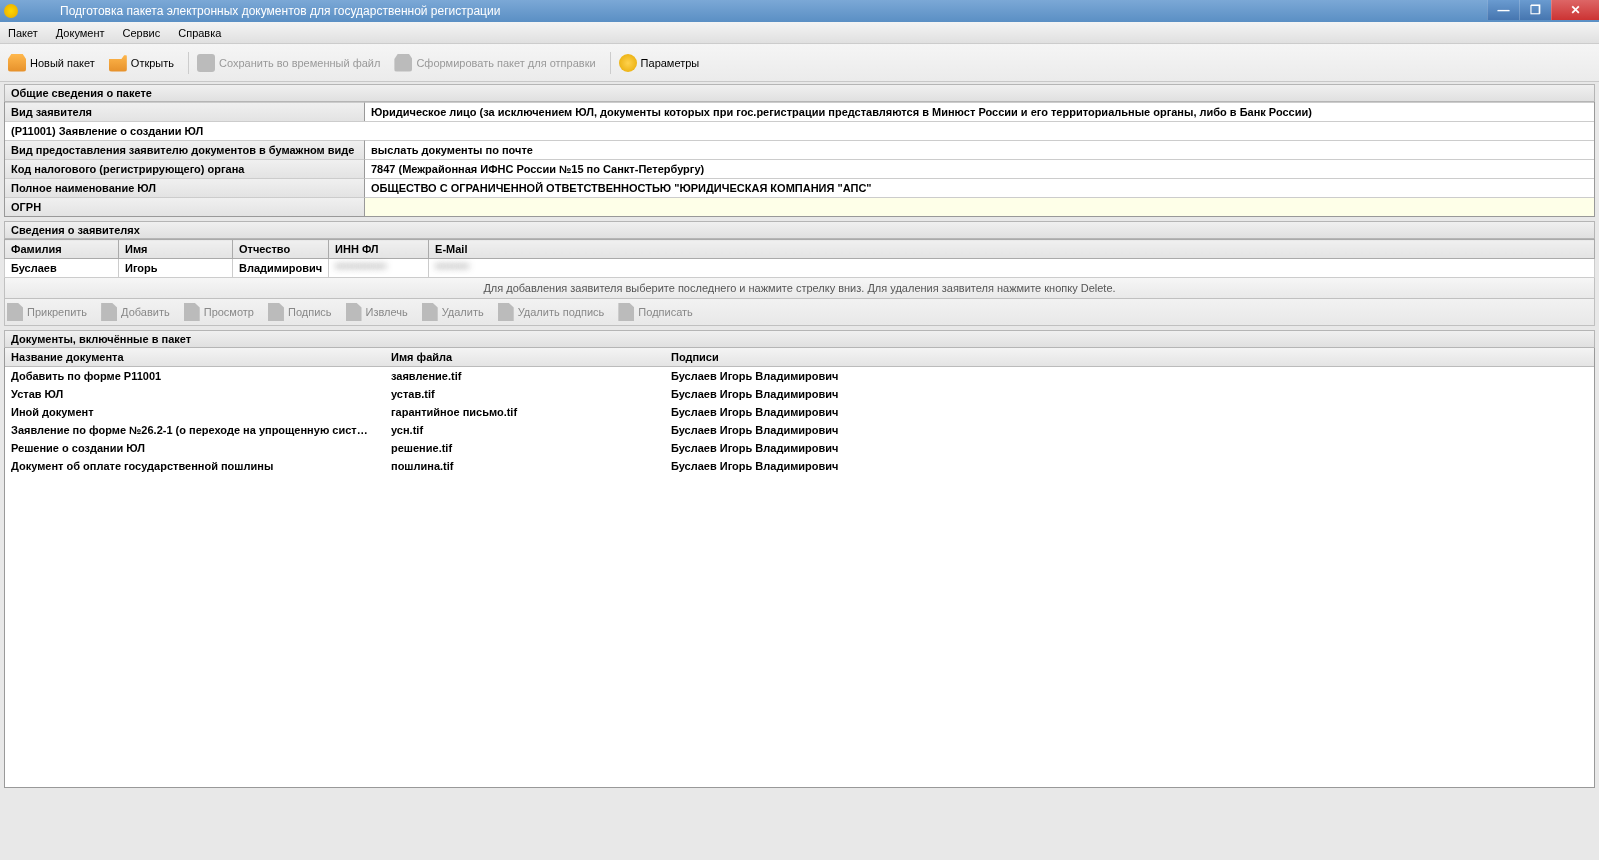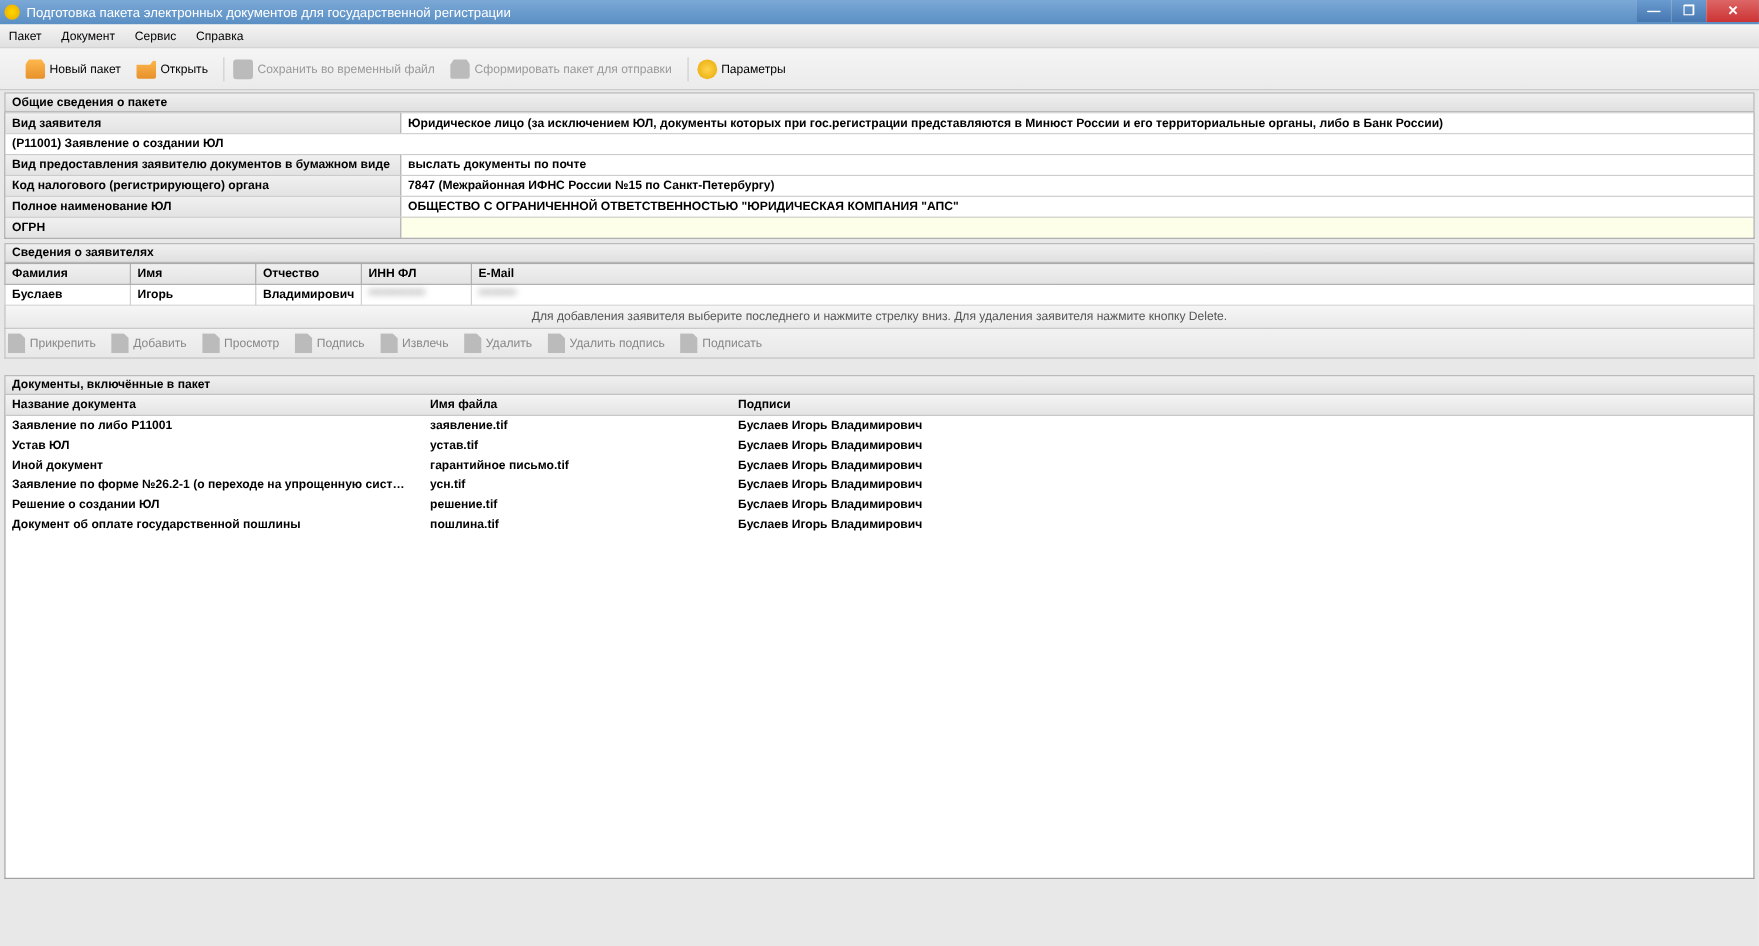--- a/index.html
+++ b/index.html
@@ -13,20 +13,21 @@
   }
   .titlebar {
     height: 22px;
     background: linear-gradient(to bottom, #7ba8d6, #5a8fc4);
     display: flex;
     align-items: center;
     padding-left: 4px;
     color: #fff;
     font-size: 12px;
     position: relative;
+    gap: 36px;
   }
   .titlebar .app-icon {
     width: 14px; height: 14px;
     background: radial-gradient(circle, #ffd700, #e6a800);
     border-radius: 50%;
     margin-right: 6px;
   }
   .win-controls { position: absolute; right: 0; top: 0; display: flex; }
   .win-btn {
     width: 32px; height: 20px;
@@ -47,21 +48,21 @@
     border-bottom: 1px solid #ccc;
     text-align: right;
   }
   .menubar span { margin-right: 18px; cursor: default; }
   .toolbar {
     height: 38px;
     background: linear-gradient(to bottom, #f5f5f5, #ebebeb);
     display: flex;
     align-items: center;
     border-bottom: 1px solid #c8c8c8;
-    padding-left: 19px;
+    padding-left: 4px;
   }
   .tb-btn { display: flex; align-items: center; margin-right: 6px; padding: 2px 4px; cursor: default; }
   .tb-sep { width: 1px; height: 22px; background: #ccc; margin: 0 4px; }
   .tb-icon {
     width: 18px; height: 18px;
     border-radius: 3px;
     margin-right: 4px;
     display: inline-block;
   }
   .ic-new { background: linear-gradient(#ffb84d,#e6902a); clip-path: polygon(20% 0,80% 0,100% 30%,100% 100%,0 100%,0 30%); }
@@ -151,21 +152,21 @@
     padding: 4px 2px;
   }
   .doc-tb-btn { display: flex; align-items: center; margin-right: 14px; color: #888; cursor: default; }
   .doc-tb-ic {
     width: 16px; height: 18px;
     background: #bbb;
     margin-right: 4px;
     clip-path: polygon(0 0,70% 0,100% 25%,100% 100%,0 100%);
   }
   .docs {
-    margin-top: 15px;
+    margin-top: 4px;
     border-radius: 23px;
   }
   .docs-grid {
     background: #fff;
     border: 1px solid #999;
     border-top: none;
     height: 440px;
     overflow: auto;
   }
   .docs-head {
@@ -324,21 +325,21 @@
   <div class="docs">
     <div class="section-header">Документы, включённые в пакет</div>
     <div class="docs-grid">
       <div class="docs-head">
         <div class="col-name">Название документа</div>
         <div class="col-file">Имя файла</div>
         <div class="col-sign">Подписи</div>
       </div>
       <div id="docs-body">
           <div class="docs-row">
-            <div class="col-name">Заявление по либо Р11001</div>
+            <div class="col-name">Добавить по форме Р11001</div>
             <div class="col-file">заявление.tif</div>
             <div class="col-sign">Буслаев Игорь Владимирович</div>
           </div>
           <div class="docs-row">
             <div class="col-name">Устав ЮЛ</div>
             <div class="col-file">устав.tif</div>
             <div class="col-sign">Буслаев Игорь Владимирович</div>
           </div>
           <div class="docs-row">
             <div class="col-name">Иной документ</div>

